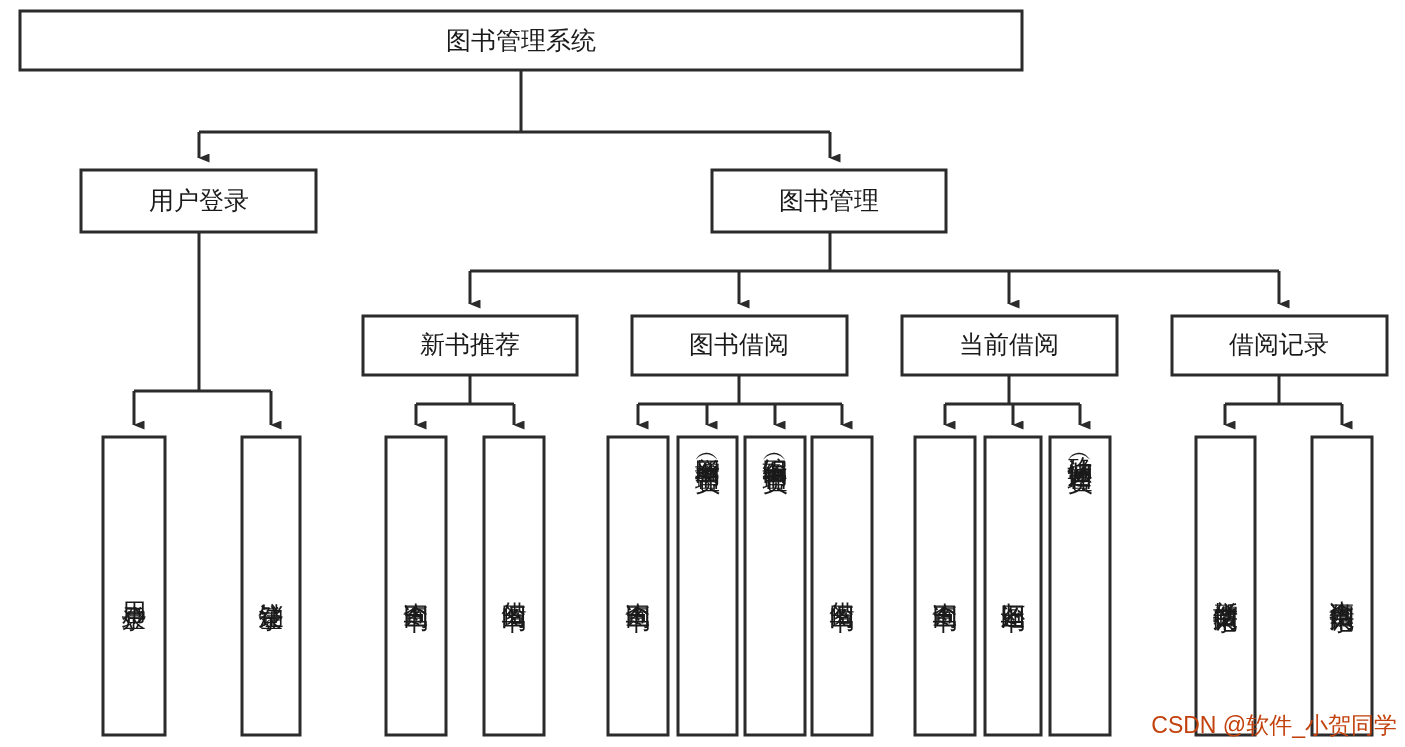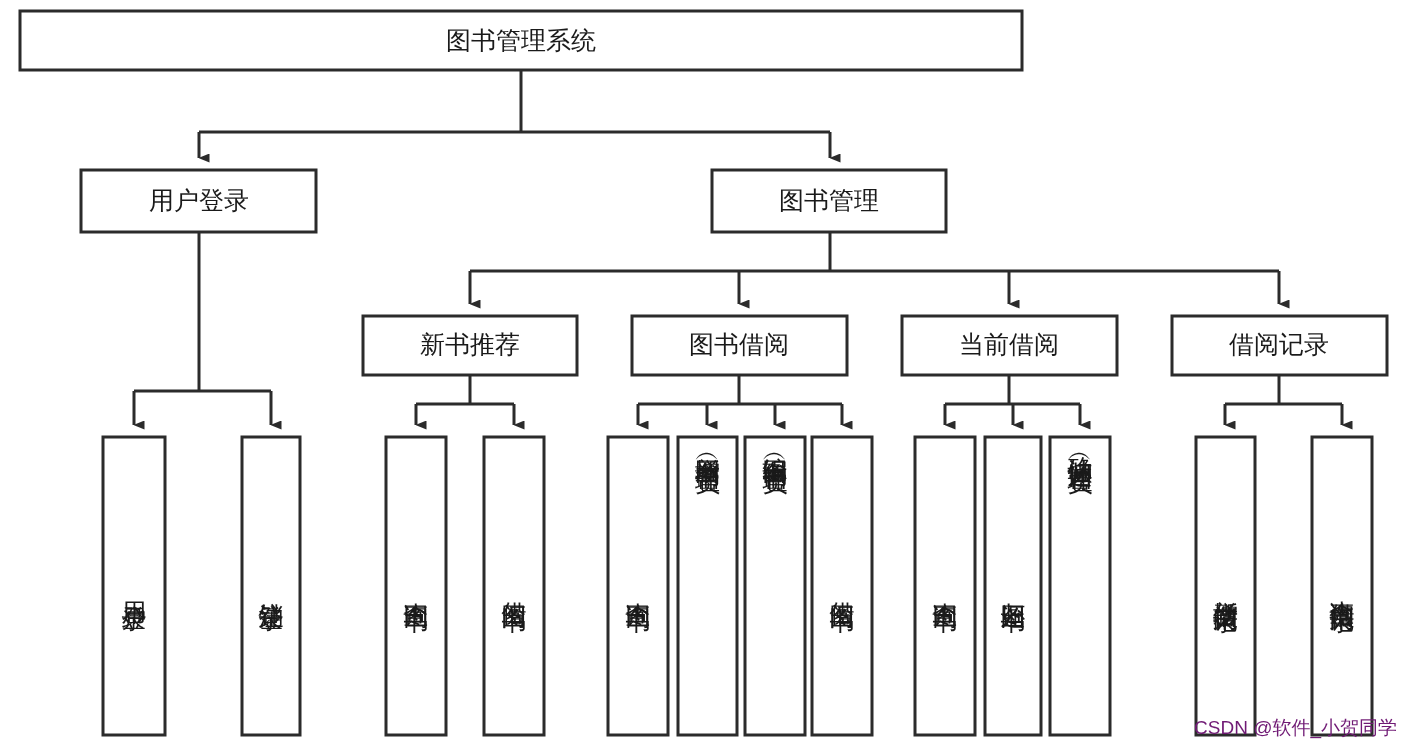--- a/index.html
+++ b/index.html
@@ -57,22 +57,22 @@
     display: flex;
     align-items: center;
     justify-content: center;
     pointer-events: none;
   }
   .watermark {
     position: absolute;
     right: 8px;
     bottom: 6px;
     font-family: "Liberation Sans", "DejaVu Sans", sans-serif;
-    font-size: 19px;
-    color: #701a75;
+    font-size: 23px;
+    color: #c2410c;
     white-space: nowrap;
     user-select: none;
   }
 </style>
 </head>
 <body>
 
 <div id="diagram-root">
 
   <svg class="diagram" viewBox="0 0 1405 747">

